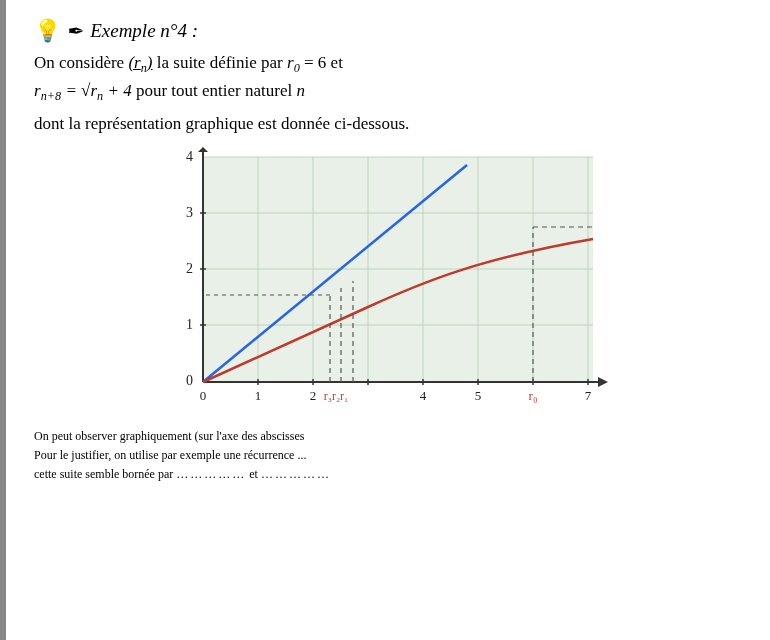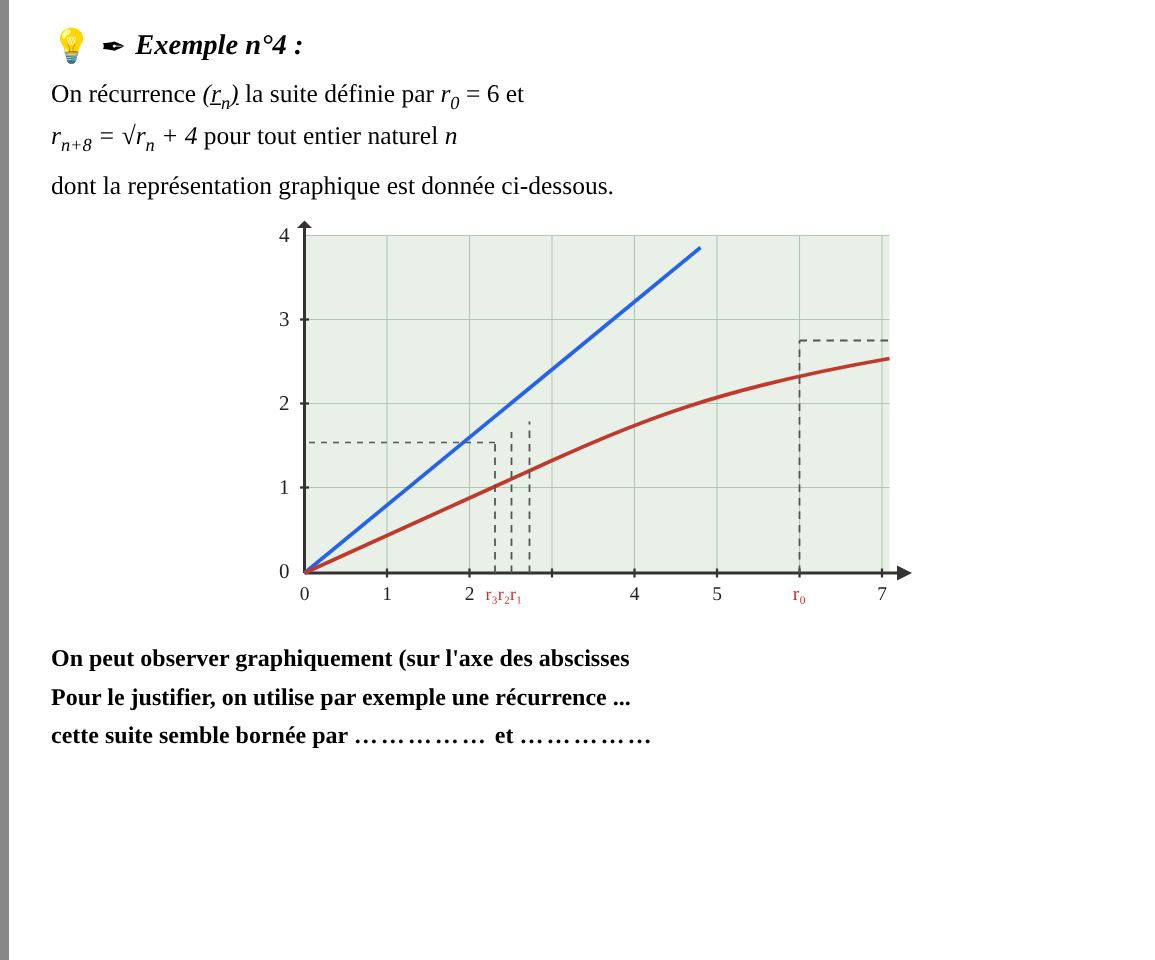--- a/index.html
+++ b/index.html
@@ -27,21 +27,21 @@
       margin-bottom: 6px;
     }
     .bulb-icon {
       font-size: 22px;
     }
     .scissors-icon {
       font-size: 20px;
     }
     .example-title {
       font-size: 19px;
-      font-weight: bold;
+      font-weight: normal;
       font-style: italic;
     }
     .text-block {
       font-size: 17px;
       line-height: 1.55;
       margin-bottom: 4px;
     }
     .underline {
       text-decoration: underline;
     }
@@ -52,45 +52,44 @@
       margin: 10px auto 10px auto;
       width: 460px;
       height: 270px;
       position: relative;
     }
     .graph-svg {
       width: 100%;
       height: 100%;
     }
     .bottom-text {
-      font-size: 16px;
+      font-size: 12px;
       line-height: 1.6;
       margin-top: 6px;
-      font-weight: bold;
     }
     .dots {
       letter-spacing: 2px;
     }
     sub, sup {
       font-size: 0.72em;
     }
   </style>
 </head>
 <body>
 
 <div class="page">
 
   <div class="header-line">
     <span class="bulb-icon">💡</span>
     <span class="scissors-icon">✒</span>
     <span class="example-title">Exemple n°4 :</span>
   </div>
 
   <div class="text-block">
-    <span>On récurrence </span><span class="underline math-inline">(r<sub>n</sub>)</span><span> la suite définie par <span class="math-inline">r<sub>0</sub></span> = 6 et</span>
+    <span>On considère </span><span class="underline math-inline">(r<sub>n</sub>)</span><span> la suite définie par <span class="math-inline">r<sub>0</sub></span> = 6 et</span>
     <br>
     <span><span class="math-inline">r<sub>n+8</sub> = √r<sub>n</sub> + 4</span> pour tout entier naturel <span class="math-inline">n</span></span>
   </div>
 
   <div class="text-block">
     <span>dont la représentation graphique est donnée ci-dessous.</span>
   </div>
 
   <div class="graph-container">
     <svg class="graph-svg" viewBox="0 0 460 270">

